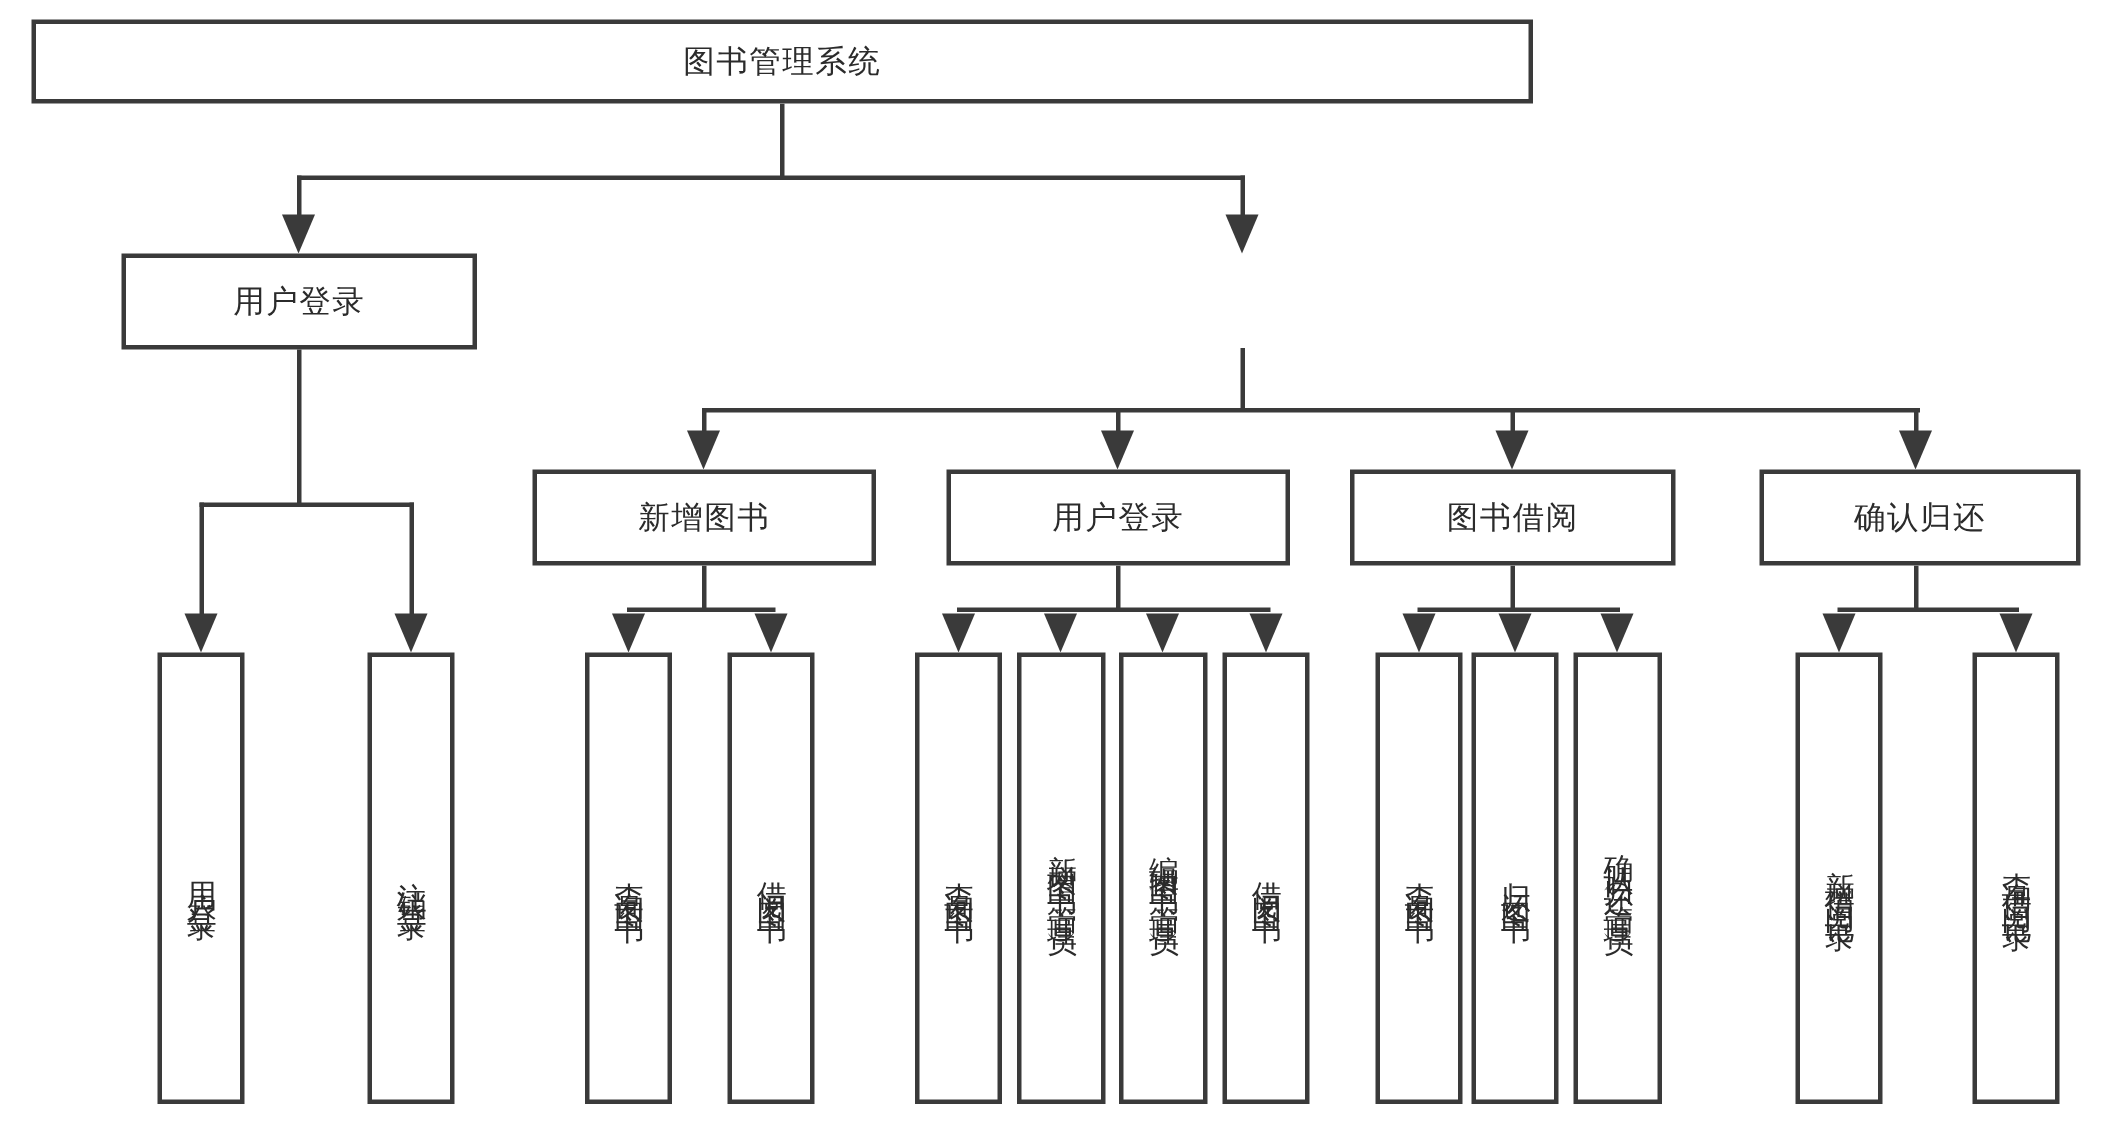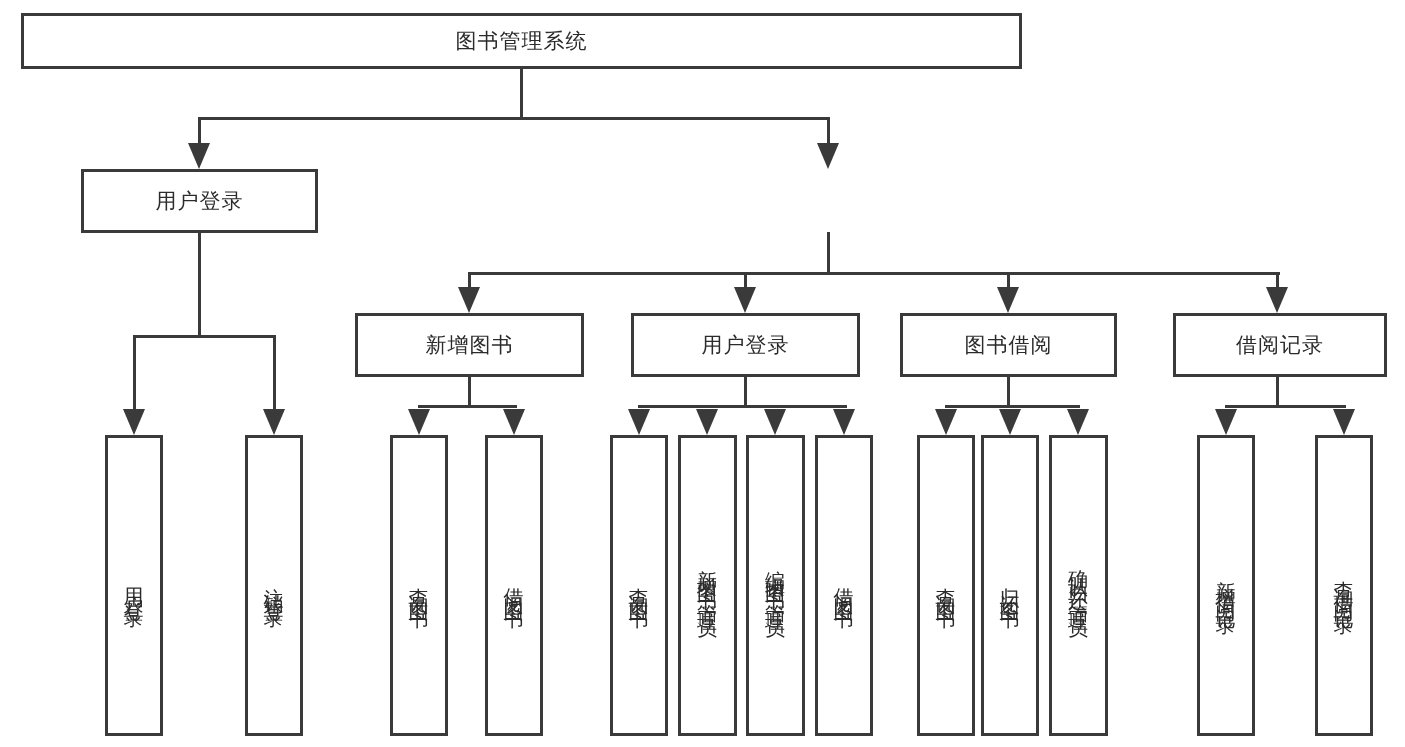--- a/index.html
+++ b/index.html
@@ -118,21 +118,21 @@
   <div class="box" style="left:355px;top:313px;width:229px;height:64px">
     <span>新增图书</span>
   </div>
   <div class="box" style="left:631px;top:313px;width:229px;height:64px">
     <span>用户登录</span>
   </div>
   <div class="box" style="left:900px;top:313px;width:217px;height:64px">
     <span>图书借阅</span>
   </div>
   <div class="box" style="left:1173px;top:313px;width:214px;height:64px">
-    <span>借阅记录</span>
+    <span>确认归还</span>
   </div>
 
   <div class="leaf" style="left:105px;width:58px">
     <span class="vtext">用户登录</span>
   </div>
   <div class="leaf" style="left:245px;width:58px">
     <span class="vtext">注销登录</span>
   </div>
 
   <div class="leaf" style="left:390px;width:58px">

